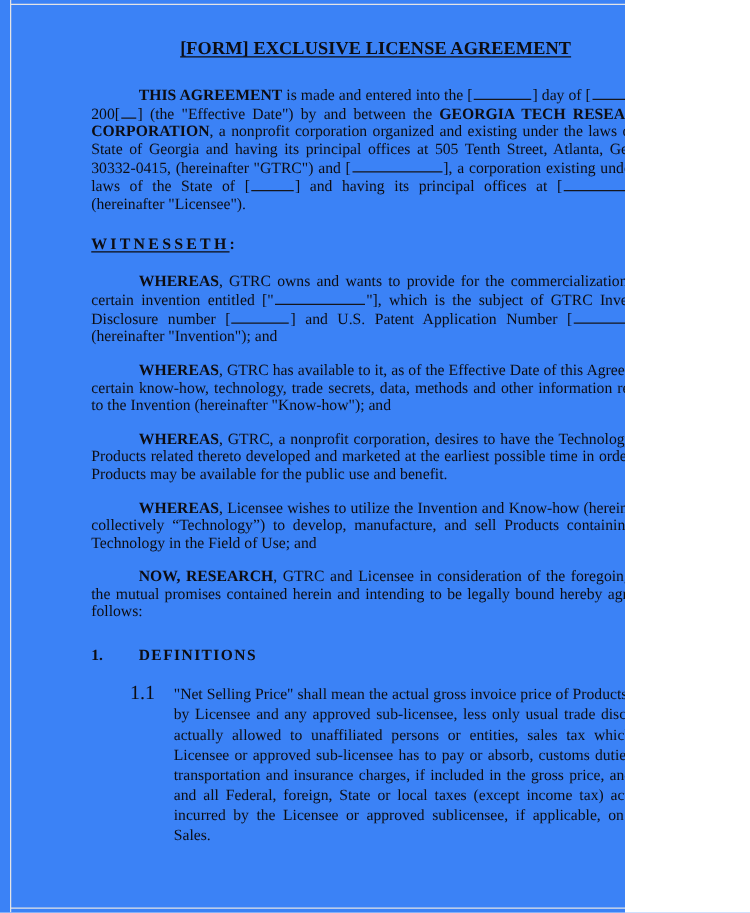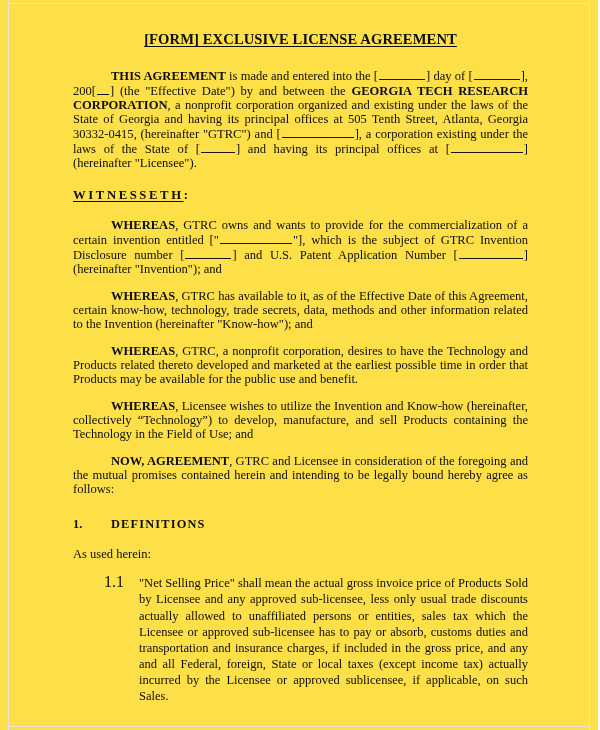--- a/index.html
+++ b/index.html
@@ -10,23 +10,23 @@
   body {
     width: 600px;
     height: 730px;
     overflow: hidden;
     font-family: "Liberation Serif", "DejaVu Serif", serif;
     color: #0d0d12;
   }
 
   .page {
     position: relative;
-    width: 598px;
+    width: 500px;
     height: 730px;
-    background: #fde047;
+    background: #3b82f6;
     box-sizing: border-box;
     overflow: hidden;
   }
 
   
   .frame-left,
   .frame-right,
   .frame-top,
   .frame-bottom {
     position: absolute;
@@ -161,28 +161,27 @@
     <div class="witnesseth"><span class="spread">WITNESSETH</span><span class="colon">:</span></div>
 
     <p class="para"><span class="lead">WHEREAS</span><span>, GTRC owns and wants to provide for the commercialization of a certain invention entitled ["</span><span class="blank w-xl"></span><span>"], which is the subject of GTRC Invention Disclosure number [</span><span class="blank w-md"></span><span>] and U.S. Patent Application Number [</span><span class="blank w-lg"></span><span>] (hereinafter "Invention"); and</span></p>
 
     <p class="para"><span class="lead">WHEREAS</span><span>, GTRC has available to it, as of the Effective Date of this Agreement, certain know-how, technology, trade secrets, data, methods and other information related to the Invention (hereinafter "Know-how"); and</span></p>
 
     <p class="para"><span class="lead">WHEREAS</span><span>, GTRC, a nonprofit corporation, desires to have the Technology and Products related thereto developed and marketed at the earliest possible time in order that Products may be available for the public use and benefit.</span></p>
 
     <p class="para"><span class="lead">WHEREAS</span><span>, Licensee wishes to utilize the Invention and Know-how (hereinafter, collectively “Technology”) to develop, manufacture, and sell Products containing the Technology in the Field of Use; and</span></p>
 
-    <p class="para"><span class="lead">NOW, AGREEMENT</span><span>, GTRC and Licensee in consideration of the foregoing and the mutual promises contained herein and intending to be legally bound hereby agree as follows:</span></p>
+    <p class="para"><span class="lead">NOW, RESEARCH</span><span>, GTRC and Licensee in consideration of the foregoing and the mutual promises contained herein and intending to be legally bound hereby agree as follows:</span></p>
 
     <div class="section-head">
       <span class="num">1.</span>
       <span class="head-text">DEFINITIONS</span>
     </div>
 
-    <p class="para noindent"><span>As used herein:</span></p>
 
     <div class="clause">
       <span class="cnum">1.1</span>
       <span class="ctext">"Net Selling Price" shall mean the actual gross invoice price of Products Sold by Licensee and any approved sub-licensee, less only usual trade discounts actually allowed to unaffiliated persons or entities, sales tax which the Licensee or approved sub-licensee has to pay or absorb, customs duties and transportation and insurance charges, if included in the gross price, and any and all Federal, foreign, State or local taxes (except income tax) actually incurred by the Licensee or approved sublicensee, if applicable, on such Sales.</span>
     </div>
 
   </div>
 </div>
 
 </body></html>

